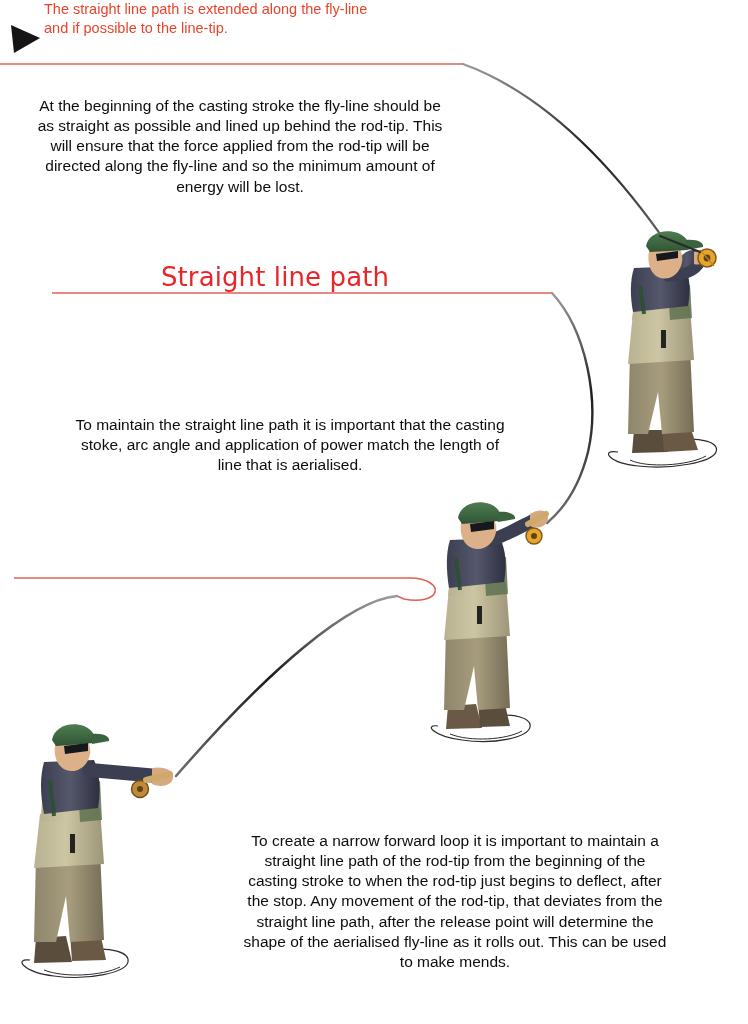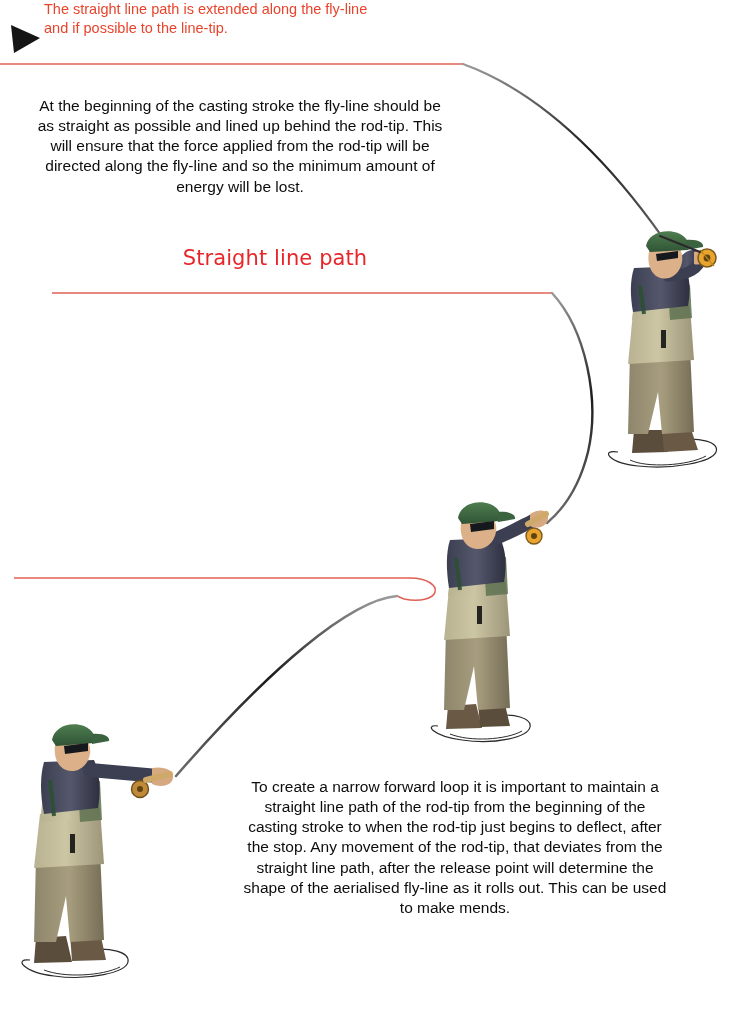--- a/index.html
+++ b/index.html
@@ -4,27 +4,27 @@
 <style>
   html,body{margin:0;padding:0;background:#ffffff;}
   body{width:748px;height:1024px;position:relative;overflow:hidden;
        font-family:"Liberation Sans", sans-serif;color:#111;}
   .stage{position:absolute;inset:0;width:748px;height:1024px;}
   .svglayer{position:absolute;left:0;top:0;width:748px;height:1024px;}
   .txt{position:absolute;text-align:center;line-height:1.30;color:#0d0d0d;
        font-size:15.5px;font-family:"Liberation Sans", sans-serif;}
   .caption-top{position:absolute;left:44px;top:0px;width:346px;text-align:left;
        color:#e8442c;font-size:14.5px;line-height:1.30;font-family:"Liberation Sans", sans-serif;}
-  .heading{position:absolute;left:130px;top:246px;width:290px;text-align:center;
-       color:#e8262a;font-size:21px;letter-spacing:.1px;
+  .heading{position:absolute;left:130px;top:262px;width:290px;text-align:center;
+       color:#e8262a;font-size:26px;letter-spacing:.1px;
        font-family:"DejaVu Sans", sans-serif;}
   #block1{left:30px;top:80px;width:420px;margin-top:16px;}
   #block2{left:48px;top:300px;width:500px;}
   #block3{left:70px;top:415px;width:440px;}
-  #block4{left:240px;top:777px;width:430px;}
+  #block4{left:240px;top:831px;width:430px;}
 </style>
 </head>
 <body>
 
 <div class="stage">
 
   <svg class="svglayer" viewBox="0 0 748 1024">
     <defs>
       <linearGradient id="rodg" x1="0" y1="0" x2="0" y2="1">
         <stop offset="0" stop-color="#9a9a9a"></stop>
@@ -197,16 +197,17 @@
     </g>
   </svg>
 
   <div class="caption-top">The straight line path is extended along the fly-line and if possible to the line-tip.</div>
 
   <div class="heading">Straight line path</div>
 
   <div class="txt" id="block1">At the beginning of the casting stroke the fly-line should be as straight as possible and lined up behind the rod-tip. This will ensure that the force applied from the rod-tip will be directed along the fly-line and so the minimum amount of energy will be lost.</div>
 
 
+  <div class="txt" id="block3">To maintain the straight line path it is important that the casting stoke, arc angle and application of power match the length of line that is aerialised.</div>
 
   <div class="txt" id="block4">To create a narrow forward loop it is important to maintain a straight line path of the rod-tip from the beginning of the casting stroke to when the rod-tip just begins to deflect, after the stop. Any movement of the rod-tip, that deviates from the straight line path, after the release point will determine the shape of the aerialised fly-line as it rolls out. This can be used to make mends.</div>
 
 </div>
 
 </body></html>

